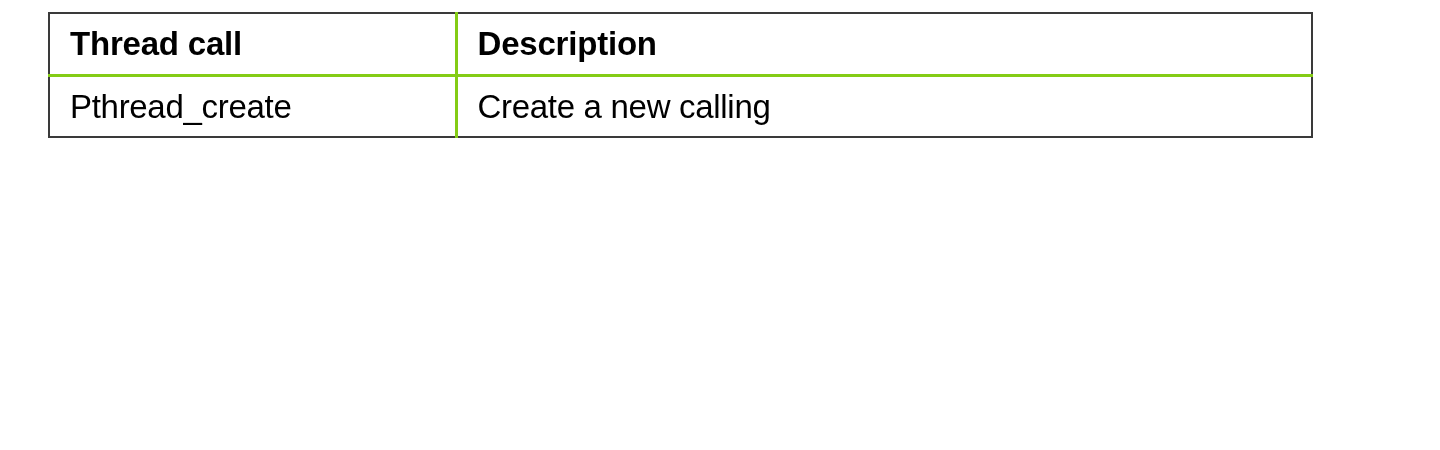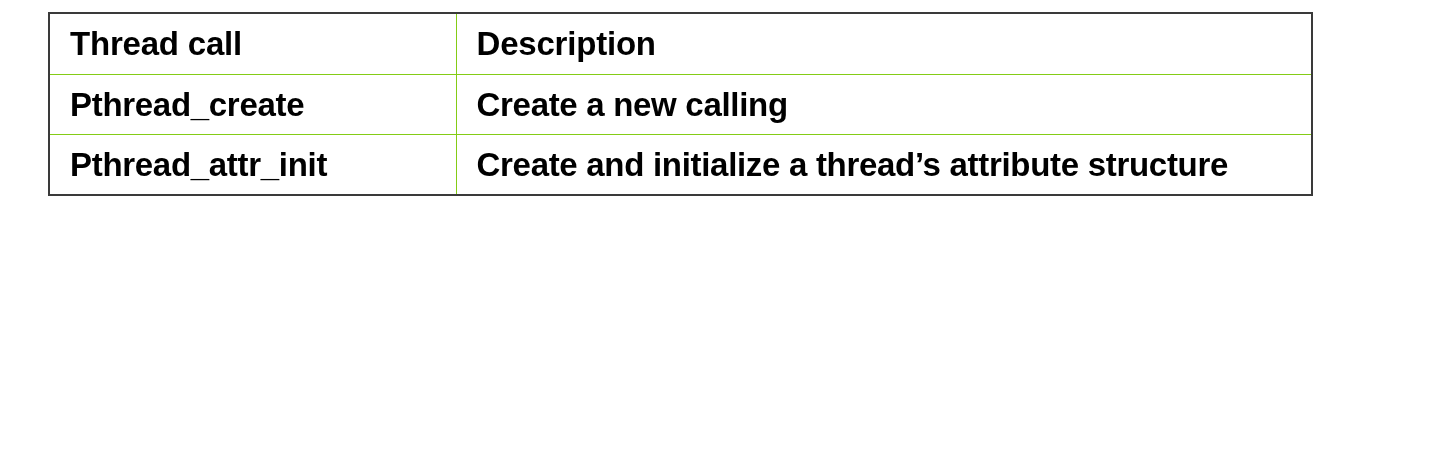--- a/index.html
+++ b/index.html
@@ -31,29 +31,29 @@
     table-layout: fixed;
     background: #ffffff;
     border: 2px solid #3a3a3a;
   }
 
   .thread-table col.col-call  { width: 407px; }
   .thread-table col.col-desc  { width: 856px; }
 
   .thread-table th,
   .thread-table td {
-    border: 1px solid #84cc16;
+    border: 3px solid #84cc16;
     padding: 0 8px 0 20px;
     height: 59px;
     line-height: 59px;
     text-align: left;
     vertical-align: middle;
     color: #000000;
     font-size: 33px;
-    font-weight: bold;
+    font-weight: normal;
     white-space: nowrap;
     overflow: hidden;
   }
 
   .thread-table thead th {
     font-weight: bold;
     height: 60px;
     line-height: 60px;
     letter-spacing: -0.2px;
   }
@@ -91,20 +91,16 @@
       <tr>
         <th>Thread call</th>
         <th>Description</th>
       </tr>
     </thead>
     <tbody>
       <tr>
         <td>Pthread_create</td>
         <td>Create a new calling</td>
       </tr>
-      <tr>
-        <td>Pthread_attr_init</td>
-        <td>Create and initialize a thread’s attribute structure</td>
-      </tr>
     </tbody>
   </table>
 
 </div>
 
 </body></html>

